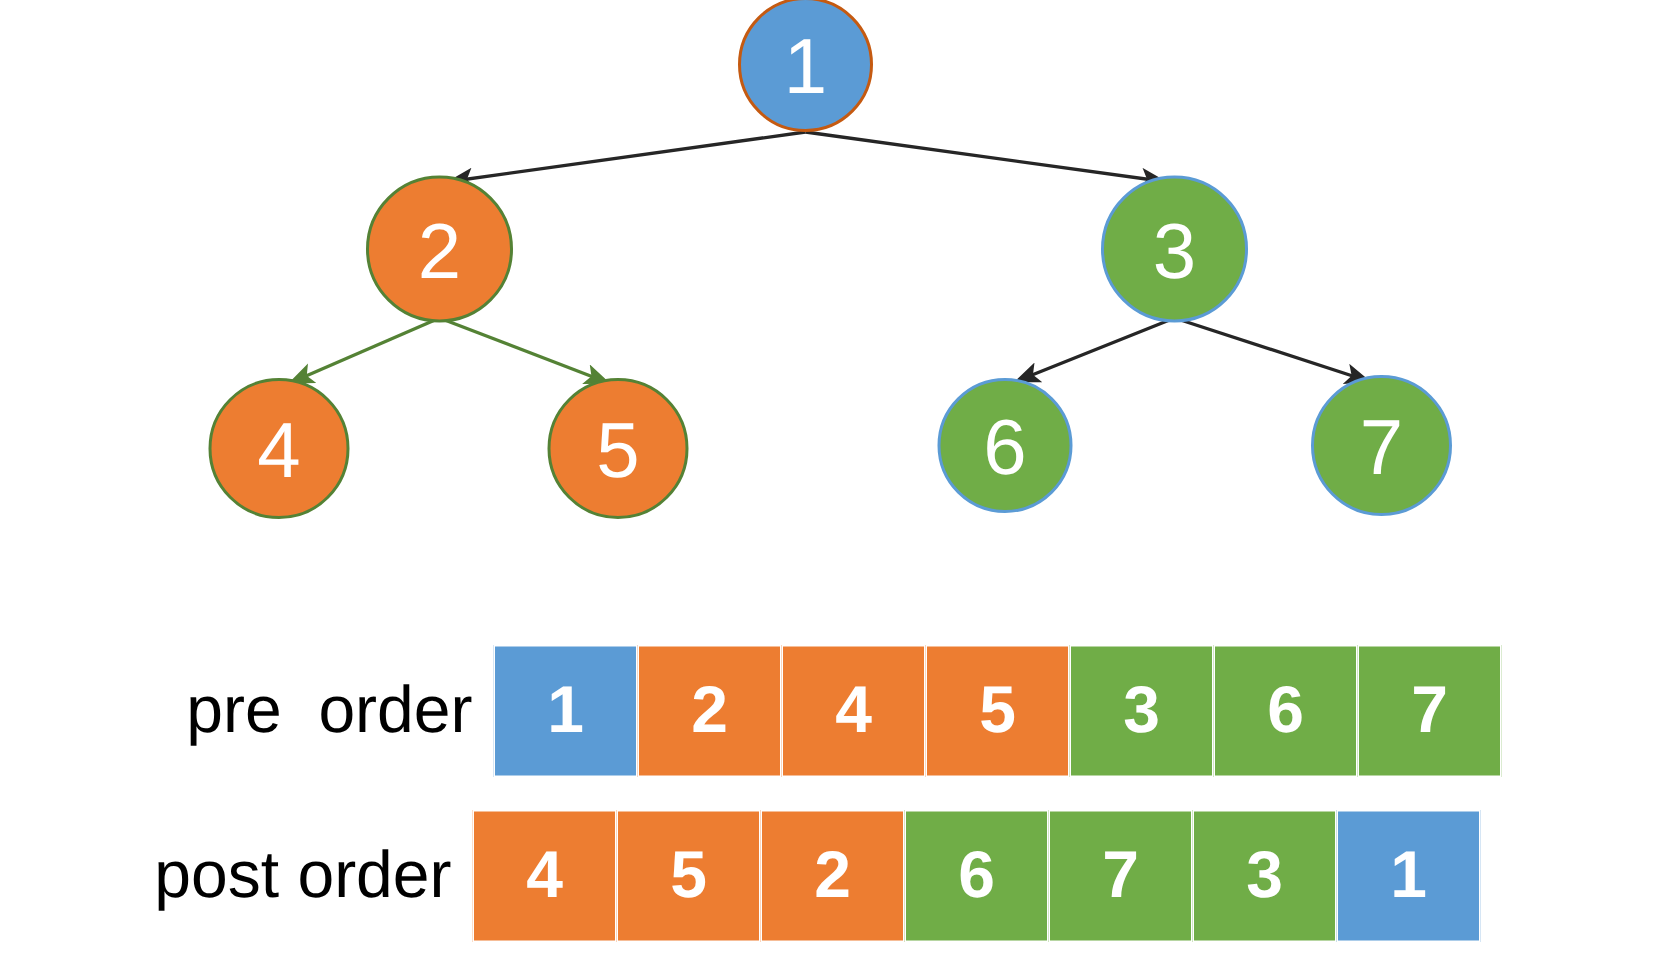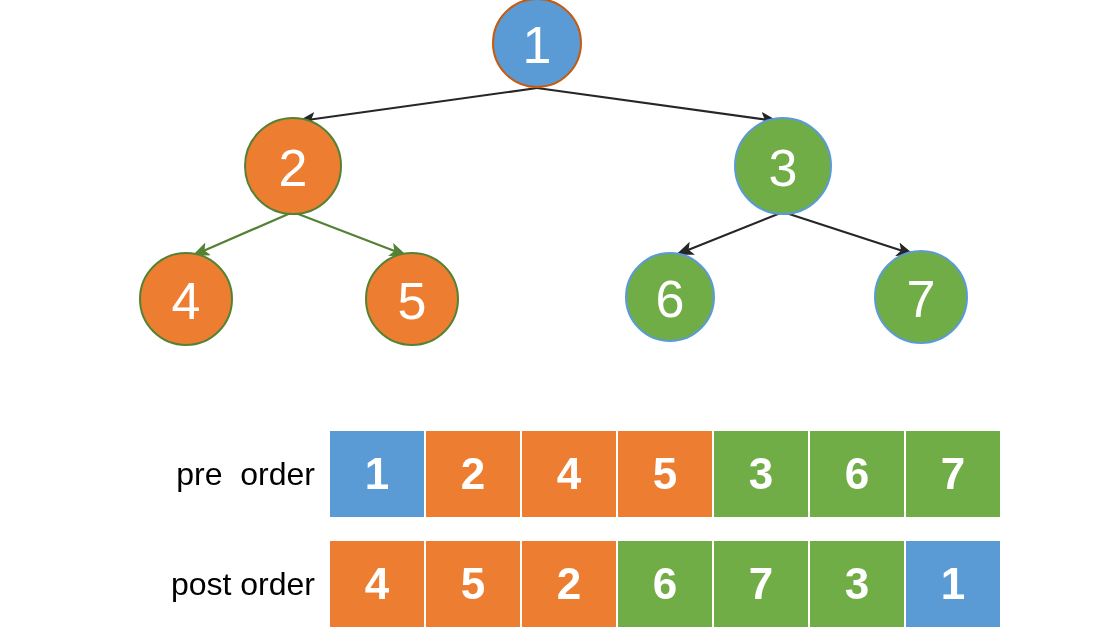--- a/index.html
+++ b/index.html
@@ -42,21 +42,21 @@
     position: absolute;
     display: flex;
     align-items: center;
     height: 88px;
   }
   .order-label {
     position: absolute;
     right: 100%;
     margin-right: 14px;
     white-space: pre;
-    font-size: 32px;
+    font-size: 44px;
     color: #000000;
     font-family: "Liberation Sans", sans-serif;
     line-height: 88px;
     text-align: right;
   }
   .cells {
     display: flex;
   }
   .cell {
     width: 96px;
@@ -132,21 +132,21 @@
         <div class="cells">
           <div class="cell" style="background: rgb(91, 155, 213);">1</div>
           <div class="cell" style="background: rgb(237, 125, 49);">2</div>
           <div class="cell" style="background: rgb(237, 125, 49);">4</div>
           <div class="cell" style="background: rgb(237, 125, 49);">5</div>
           <div class="cell" style="background: rgb(112, 173, 71);">3</div>
           <div class="cell" style="background: rgb(112, 173, 71);">6</div>
           <div class="cell" style="background: rgb(112, 173, 71);">7</div>
         </div>
       </div>
-      <div class="order-row" style="left: 329px; top: 540px; justify-content: center;">
+      <div class="order-row" style="left: 315px; top: 540px; justify-content: center;">
         <div class="order-label">post order</div>
         <div class="cells">
           <div class="cell" style="background: rgb(237, 125, 49);">4</div>
           <div class="cell" style="background: rgb(237, 125, 49);">5</div>
           <div class="cell" style="background: rgb(237, 125, 49);">2</div>
           <div class="cell" style="background: rgb(112, 173, 71);">6</div>
           <div class="cell" style="background: rgb(112, 173, 71);">7</div>
           <div class="cell" style="background: rgb(112, 173, 71);">3</div>
           <div class="cell" style="background: rgb(91, 155, 213);">1</div>
         </div>

